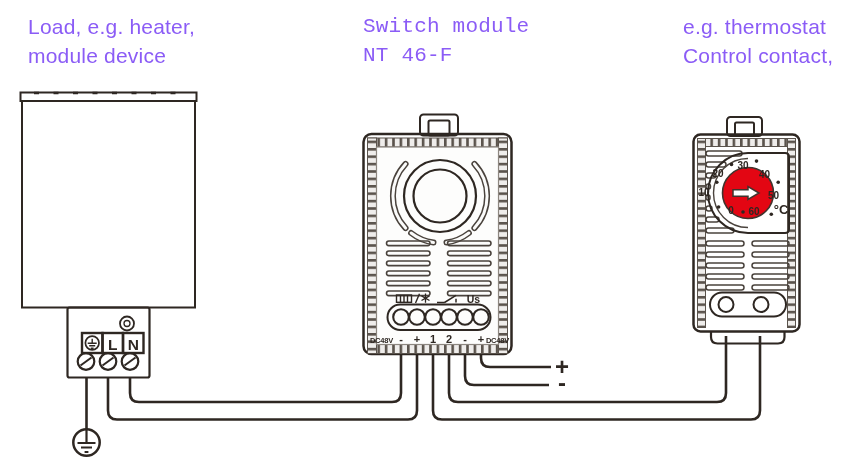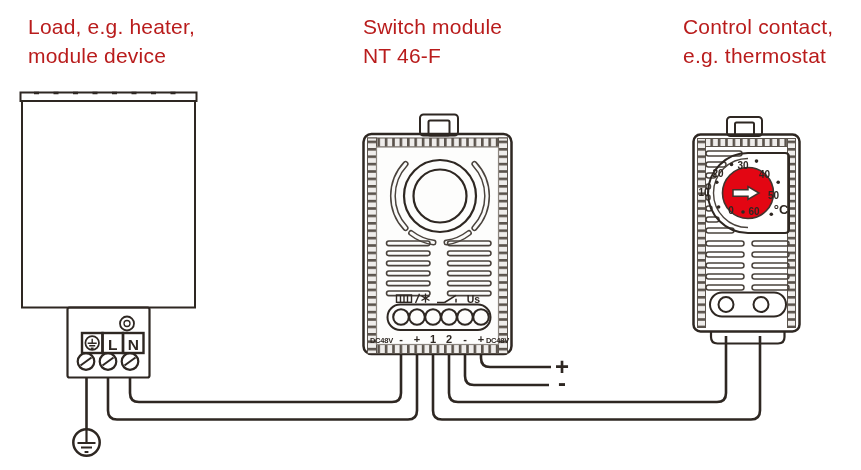--- a/index.html
+++ b/index.html
@@ -1,21 +1,21 @@
 <!DOCTYPE html>
 <html><head>
 <meta charset="utf-8">
 <style>
   html,body{margin:0;padding:0;background:#fff;}
   .stage{position:relative;width:861px;height:470px;background:#fff;overflow:hidden;
          font-family:"Liberation Sans",sans-serif;}
-  .caption{position:absolute;font-size:21px;line-height:29px;color:#b91c1c;
+  .caption{position:absolute;font-size:21px;line-height:29px;color:#8b5cf6;
            letter-spacing:0.2px;white-space:nowrap;}
   .cap-load{left:28px;top:12px;}
-  .cap-module{left:363px;top:12px;}
+  .cap-module{left:363px;top:12px;font-family:Liberation Mono, monospace;}
   .cap-contact{left:683px;top:12px;}
   svg{position:absolute;left:0;top:0;}
   svg text{font-family:"Liberation Sans",sans-serif;fill:#2e2722;}
   .t-term{font-size:11px;font-weight:bold;text-anchor:middle;}
   .t-dc{font-size:7.5px;font-weight:bold;text-anchor:middle;letter-spacing:-0.2px;}
   .t-us{font-size:10.5px;font-weight:bold;text-anchor:middle;}
   .t-ln{font-size:15.5px;font-weight:bold;text-anchor:middle;}
   .t-dial{font-size:10px;font-weight:600;text-anchor:middle;}
   .t-unit{font-size:13px;font-weight:600;text-anchor:middle;}
   .t-polarity{font-size:24px;font-weight:bold;text-anchor:middle;}
@@ -29,22 +29,22 @@
 
   <div class="caption cap-load">
     <div>Load, e.g. heater,</div>
     <div>module device</div>
   </div>
   <div class="caption cap-module">
     <div>Switch module</div>
     <div>NT 46-F</div>
   </div>
   <div class="caption cap-contact">
+    <div>e.g. thermostat</div>
     <div>Control contact,</div>
-    <div>e.g. thermostat</div>
   </div>
 
   <svg width="861" height="470" viewBox="0 0 861 470">
     <defs>
       <pattern id="fins" width="17.3" height="6" patternUnits="userSpaceOnUse">
         <rect width="17.3" height="6" fill="#f6f5f4"></rect>
         <rect x="0" width="1.5" height="6" fill="#6b645e"></rect>
         <rect x="1.5" width="2.8" height="6" fill="#e3e1df"></rect>
         <rect x="8.8" width="2.8" height="6" fill="#d2d0ce"></rect>
         <rect x="11.6" width="1.8" height="6" fill="#a09a94"></rect>

